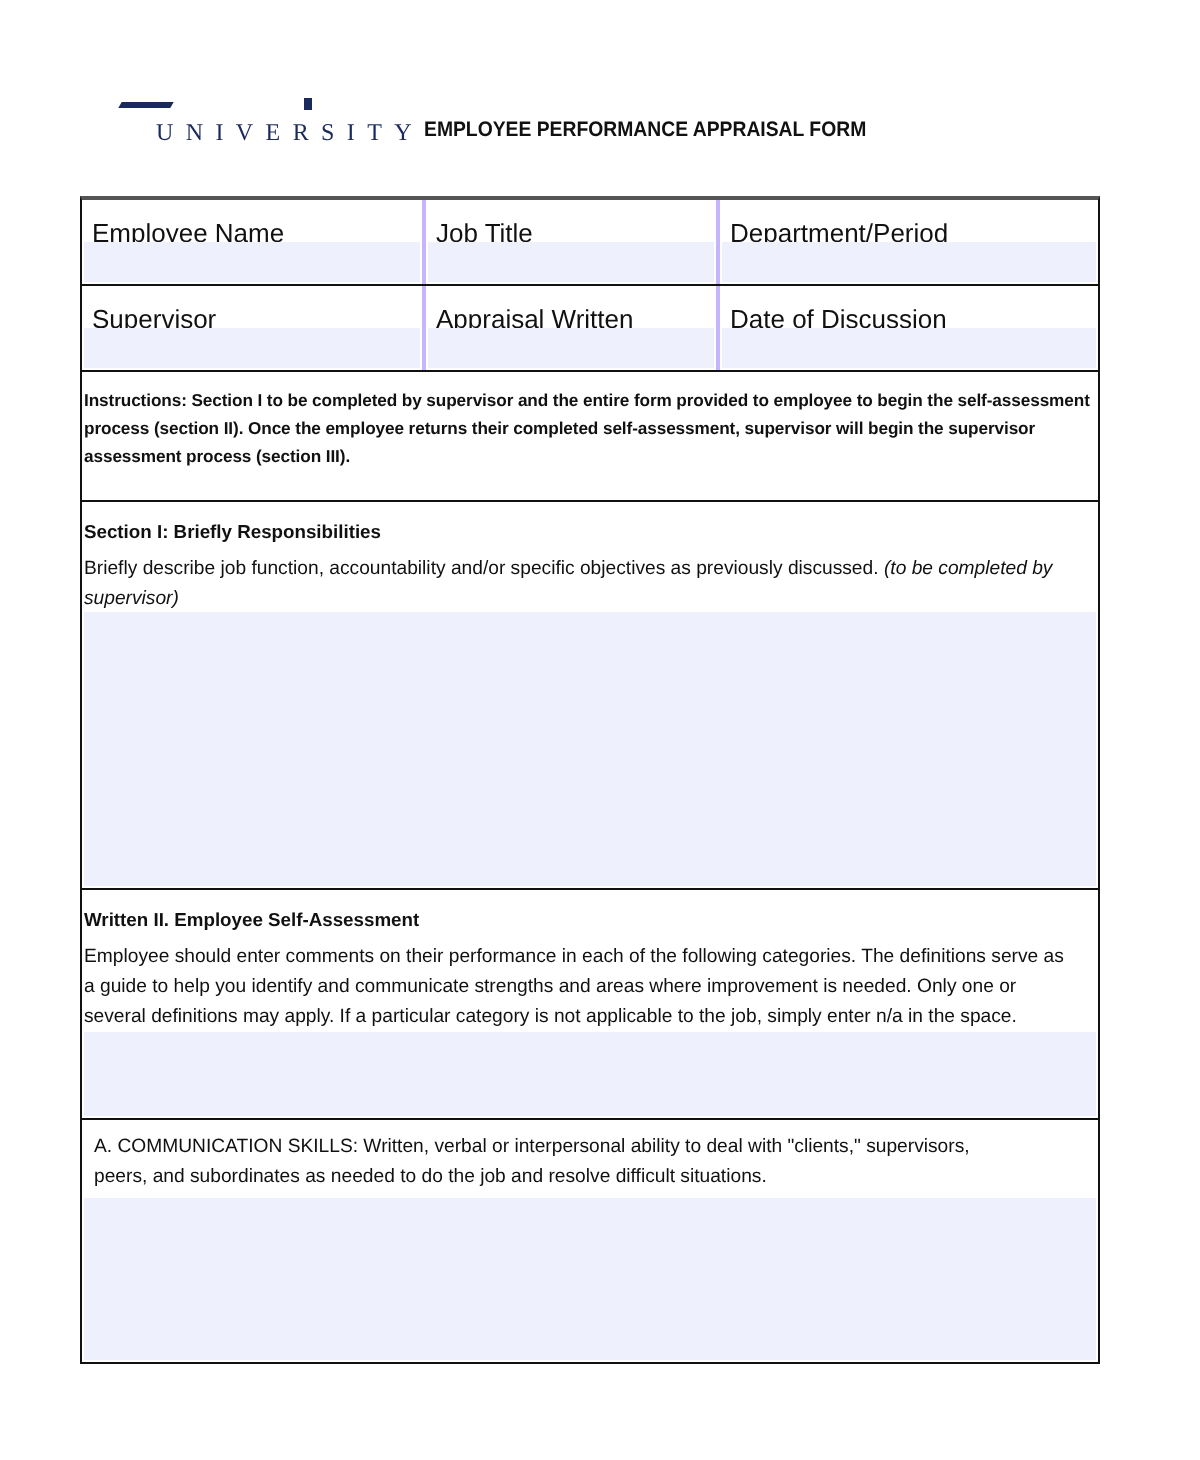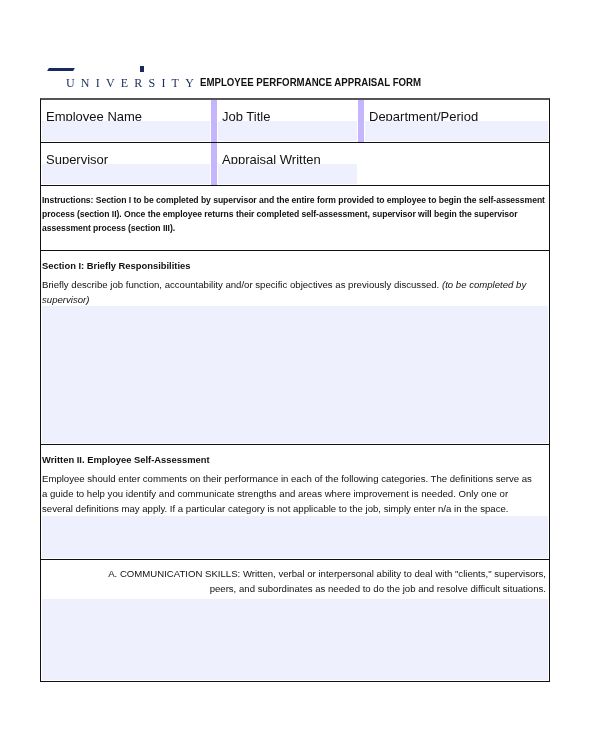--- a/index.html
+++ b/index.html
@@ -1,36 +1,36 @@
 <!DOCTYPE html>
 <html><head>
 <meta charset="utf-8">
 <style>
   html, body { margin: 0; padding: 0; }
   body {
     width: 600px; height: 730px; background: #ffffff; position: relative; overflow: hidden;
     font-family: "Liberation Sans", sans-serif; color: #111;
   }
-  .header { position: absolute; left: 4px; top: 0; width: 528px; height: 98px; margin-top: 17px; }
+  .header { position: absolute; left: 16px; top: 0; width: 528px; height: 98px; }
   .logo-swoosh { position: absolute; left: 44px; top: 51px; width: 26px; height: 3px; background: #1b2a5c; transform: skewX(-30deg); }
   .logo-flag { position: absolute; left: 136px; top: 49px; width: 4px; height: 6px; background: #1b2a5c; }
   .logo-text {
     position: absolute; left: 62px; top: 59px; font-family: "Liberation Serif", serif;
     font-size: 12px; letter-spacing: 6.2px; color: #1b2a5c;
   }
   .form-title {
     position: absolute; left: 196px; top: 59px; font-size: 10.5px; font-weight: bold; color: #111;
     transform: scaleX(0.92); transform-origin: left top; white-space: nowrap;
   }
 
   .form { position: absolute; left: 40px; top: 98px; width: 510px; border: 1px solid #111; border-top: 2px solid #555; box-sizing: border-box; }
   .row { display: flex; border-bottom: 1px solid #111; box-sizing: border-box; }
-  .row:last-child { border-bottom: none; text-align: right; }
+  .row:last-child { border-bottom: none; }
   .cell { box-sizing: border-box; position: relative; }
-  .cell + .cell { border-left: 6px solid #c4b5fd; }
+  .cell + .cell { border-left: 2px solid #c4b5fd; }
   .field-label { position: absolute; left: 5px; top: 9px; font-size: 13px; white-space: nowrap; }
   .fill { position: absolute; left: 1px; right: 1px; bottom: 1px; background: #eef1fd; }
 
   .text-block { font-size: 8.6px; font-weight: bold; line-height: 14px; padding: 7px 2px 0 1px; white-space: pre-line; letter-spacing: -0.05px; }
   .sec-head { font-size: 9.4px; font-weight: bold; padding: 9px 0 0 1px; }
   .sec-body { font-size: 9.6px; line-height: 15px; padding: 6px 3px 0 1px; white-space: pre-line; }
   .sec-body i { font-style: italic; }
   .cat { font-size: 9.6px; line-height: 15px; padding: 6px 3px 0 6px; white-space: pre-line; }
 </style>
 </head>
@@ -60,20 +60,24 @@
   </div>
   <div class="row" style="height:43px">
     <div class="cell" style="width:170px">
       <span class="field-label">Supervisor</span>
       <div class="fill" style="height:20px"></div>
     </div>
     <div class="cell" style="width:147px">
       <span class="field-label">Appraisal Written</span>
       <div class="fill" style="height:20px"></div>
     </div>
+    <div class="cell" style="flex:1">
+      <span class="field-label">Date of Discussion</span>
+      <div class="fill" style="height:20px"></div>
+    </div>
   </div>
   <div class="row" style="height:65px">
     <div class="cell" style="flex:1">
       <div class="text-block">Instructions:  Section I to be completed by supervisor and the entire form provided to employee to begin the self-assessment
 process (section II).  Once the employee returns their completed self-assessment, supervisor will begin the supervisor
 assessment process (section III).</div>
     </div>
   </div>
   <div class="row" style="height:194px">
     <div class="cell" style="flex:1">

